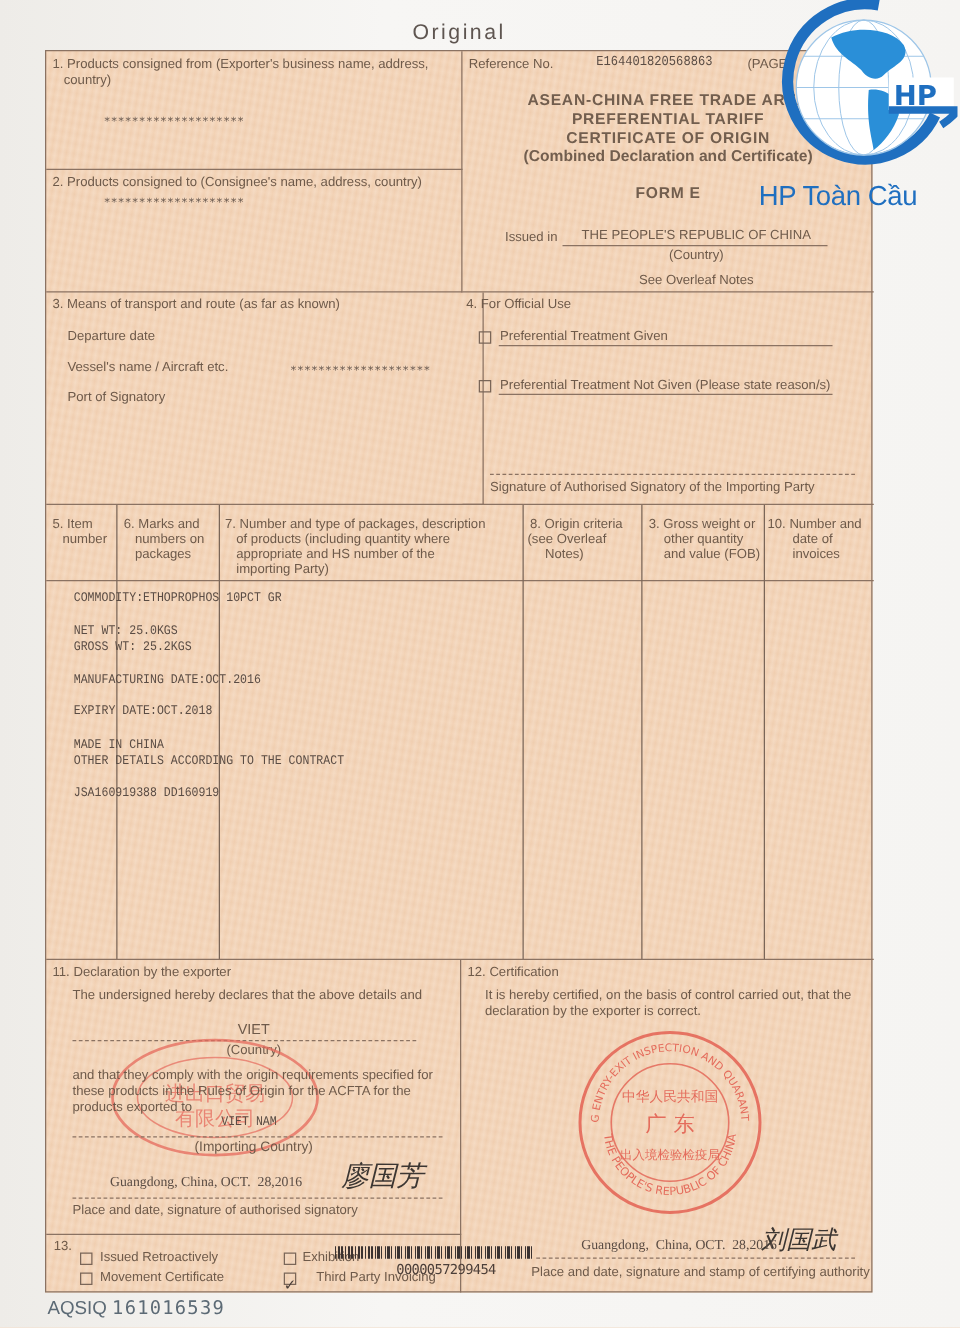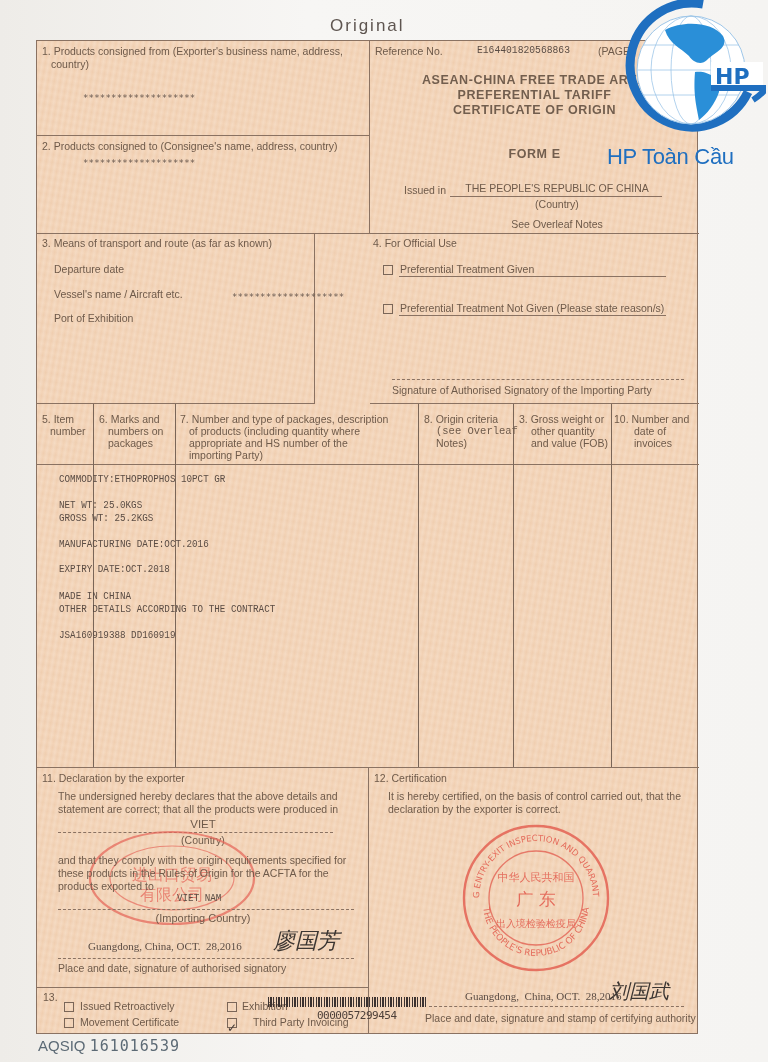--- a/index.html
+++ b/index.html
@@ -66,34 +66,35 @@
       <div class="stars" style="left:46px;top:22px;">********************</div>
     </div>
 
     <div class="cell" style="left:333px;top:0;width:329px;height:193px;border-bottom-width:1.5px;">
       <div class="lbl" style="left:5px;top:4px;">Reference No.</div>
       <div class="typed" style="left:107px;top:3px;font-size:11px;">E164401820568863</div>
       <div class="lbl" style="left:228px;top:4px;">(PAGE</div>
       <div class="title" style="left:0;top:32px;width:329px;">ASEAN-CHINA FREE TRADE AREA</div>
       <div class="title" style="left:0;top:47px;width:329px;">PREFERENTIAL TARIFF</div>
       <div class="title" style="left:0;top:62px;width:329px;">CERTIFICATE OF ORIGIN</div>
+      <div class="title" style="left:0;top:77px;width:329px;letter-spacing:0;">(Combined Declaration and Certificate)</div>
       <div class="title" style="left:0;top:106px;width:329px;">FORM E</div>
       <div class="lbl" style="left:34px;top:143px;">Issued in</div>
       <div class="lbl" style="left:82px;top:141px;width:210px;text-align:center;">THE PEOPLE'S REPUBLIC OF CHINA</div>
       <div class="uline" style="left:80px;top:155px;width:212px;"></div>
       <div class="lbl center" style="left:82px;top:157px;width:210px;">(Country)</div>
       <div class="lbl center" style="left:82px;top:177px;width:210px;">See Overleaf Notes</div>
     </div>
 
-    <div class="cell" style="left:0;top:193px;width:278px;height:170px;border-right-width:1.5px;border-bottom-width:1.5px;text-align:right;">
+    <div class="cell" style="left:0;top:193px;width:350px;height:170px;border-right-width:1.5px;border-bottom-width:1.5px;text-align:right;">
       <div class="lbl" style="left:5px;top:3px;">3. Means of transport and route (as far as known)</div>
       <div class="lbl" style="left:17px;top:29px;">Departure date</div>
       <div class="lbl" style="left:17px;top:54px;">Vessel's name / Aircraft etc.</div>
       <div class="stars" style="left:195px;top:58px;">********************</div>
-      <div class="lbl" style="left:17px;top:78px;">Port of Exhibition</div>
+      <div class="lbl" style="left:17px;top:78px;">Port of Signatory</div>
     </div>
 
     <div class="cell" style="left:333px;top:193px;width:329px;height:170px;border-bottom-width:1.5px;">
       <div class="lbl" style="left:3px;top:3px;">4. For Official Use</div>
       <div class="box" style="left:13px;top:31px;"></div>
       <div class="lbl" style="left:30px;top:29px;">Preferential Treatment Given</div>
       <div class="uline" style="left:29px;top:42px;width:267px;"></div>
       <div class="box" style="left:13px;top:70px;"></div>
       <div class="lbl" style="left:30px;top:68px;">Preferential Treatment Not Given (Please state reason/s)</div>
       <div class="uline" style="left:29px;top:81px;width:267px;"></div>
@@ -118,21 +119,21 @@
       <div class="lbl" style="left:71px;top:396px;">packages</div>
     </div>
     <div>
       <div class="lbl" style="left:143px;top:372px;">7. Number and type of packages, description</div>
       <div class="lbl" style="left:152px;top:384px;">of products (including quantity where</div>
       <div class="lbl" style="left:152px;top:396px;">appropriate and HS number of the</div>
       <div class="lbl" style="left:152px;top:408px;">importing Party)</div>
     </div>
     <div>
       <div class="lbl" style="left:387px;top:372px;">8. Origin criteria</div>
-      <div class="lbl" style="left:399px;top:384px;font-family:Liberation Mono, monospace;">(see Overleaf</div>
+      <div class="lbl" style="left:385px;top:384px;">(see Overleaf</div>
       <div class="lbl" style="left:399px;top:396px;">Notes)</div>
     </div>
     <div>
       <div class="lbl" style="left:482px;top:372px;">3. Gross weight or</div>
       <div class="lbl" style="left:494px;top:384px;">other quantity</div>
       <div class="lbl" style="left:494px;top:396px;">and value (FOB)</div>
     </div>
     <div>
       <div class="lbl" style="left:577px;top:372px;">10. Number and</div>
       <div class="lbl" style="left:597px;top:384px;">date of</div>
@@ -148,21 +149,20 @@
       <div class="typed" style="left:22px;top:549px;">MADE IN CHINA</div>
       <div class="typed" style="left:22px;top:562px;">OTHER DETAILS ACCORDING TO THE CONTRACT</div>
       <div class="typed" style="left:22px;top:588px;">JSA160919388 DD160919</div>
     </div>
 
     <div class="hline" style="left:0;top:726px;width:662px;"></div>
 
     <div class="cell" style="left:0;top:727px;width:332px;height:220px;border-right-width:1.5px;border-bottom-width:1.5px;">
       <div class="lbl" style="left:5px;top:4px;text-align:center;">11. Declaration by the exporter</div>
       <div class="lbl" style="left:21px;top:22px;">The undersigned hereby declares that the above details and</div>
-      <div class="lbl" style="left:21px;top:35px;">statement are correct; that all the products were produced in</div>
       <div class="lbl center" style="left:0;top:50px;width:332px;font-size:11.5px;">VIET</div>
       <div class="dash" style="left:21px;top:64px;width:275px;"></div>
       <div class="lbl center" style="left:0;top:66px;width:332px;">(Country)</div>
 
       <svg style="position:absolute;left:50px;top:60px;" width="170" height="100" viewBox="0 0 170 100">
         <ellipse cx="85" cy="50" rx="82" ry="46" fill="none" stroke="#e66a5c" stroke-width="2.2" opacity="0.75"></ellipse>
         <ellipse cx="85" cy="50" rx="62" ry="32" fill="none" stroke="#e66a5c" stroke-width="1.2" opacity="0.7"></ellipse>
         <text x="85" y="52" text-anchor="middle" font-size="16" fill="#e66a5c" opacity="0.75" font-family="DejaVu Sans, sans-serif">进出口贸易</text>
         <text x="85" y="72" text-anchor="middle" font-size="16" fill="#e66a5c" opacity="0.75" font-family="DejaVu Sans, sans-serif">有限公司</text>
       </svg>

